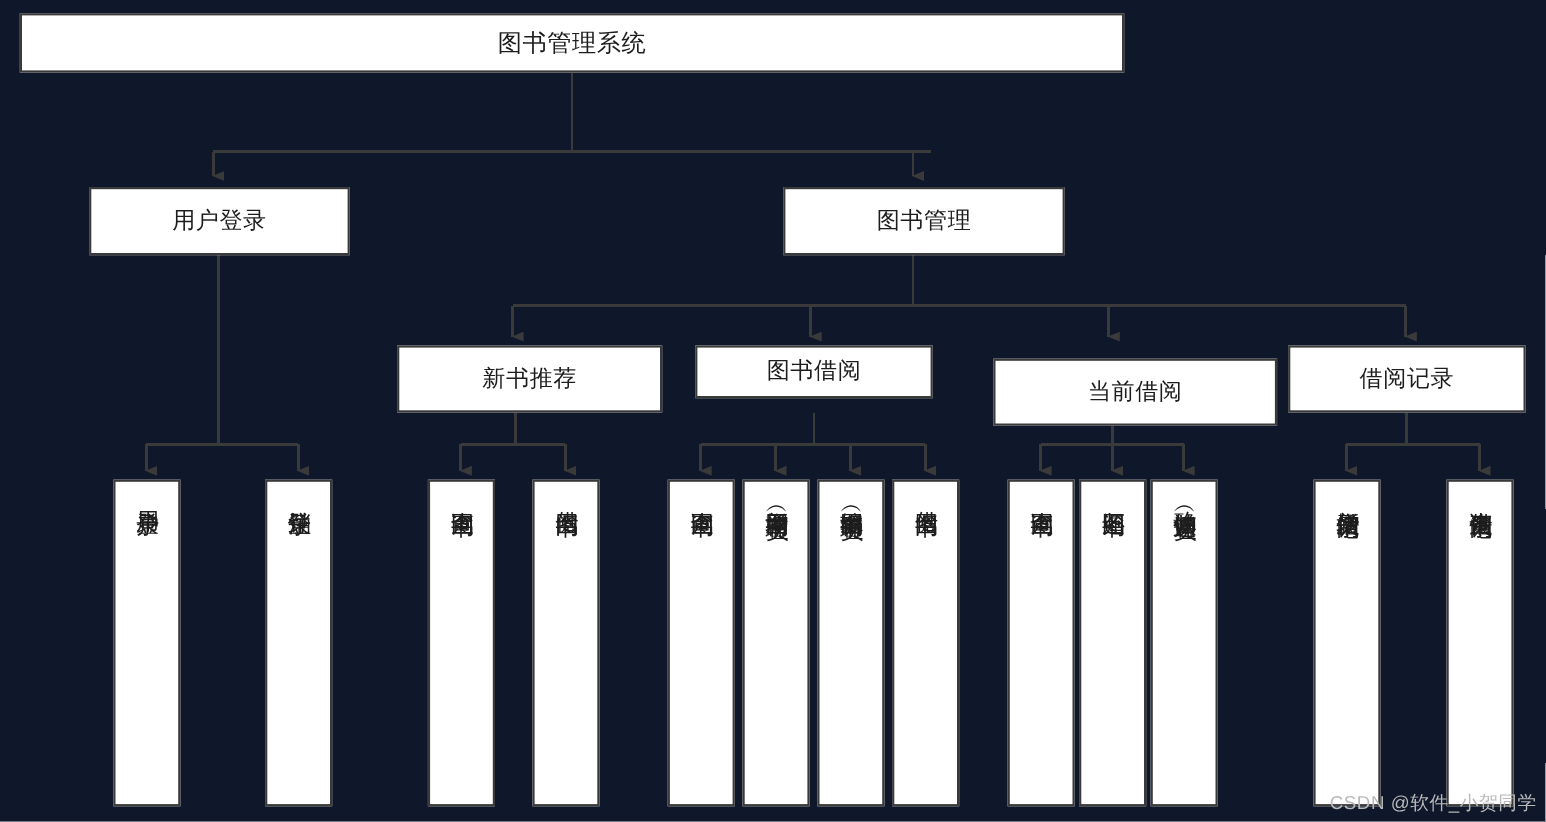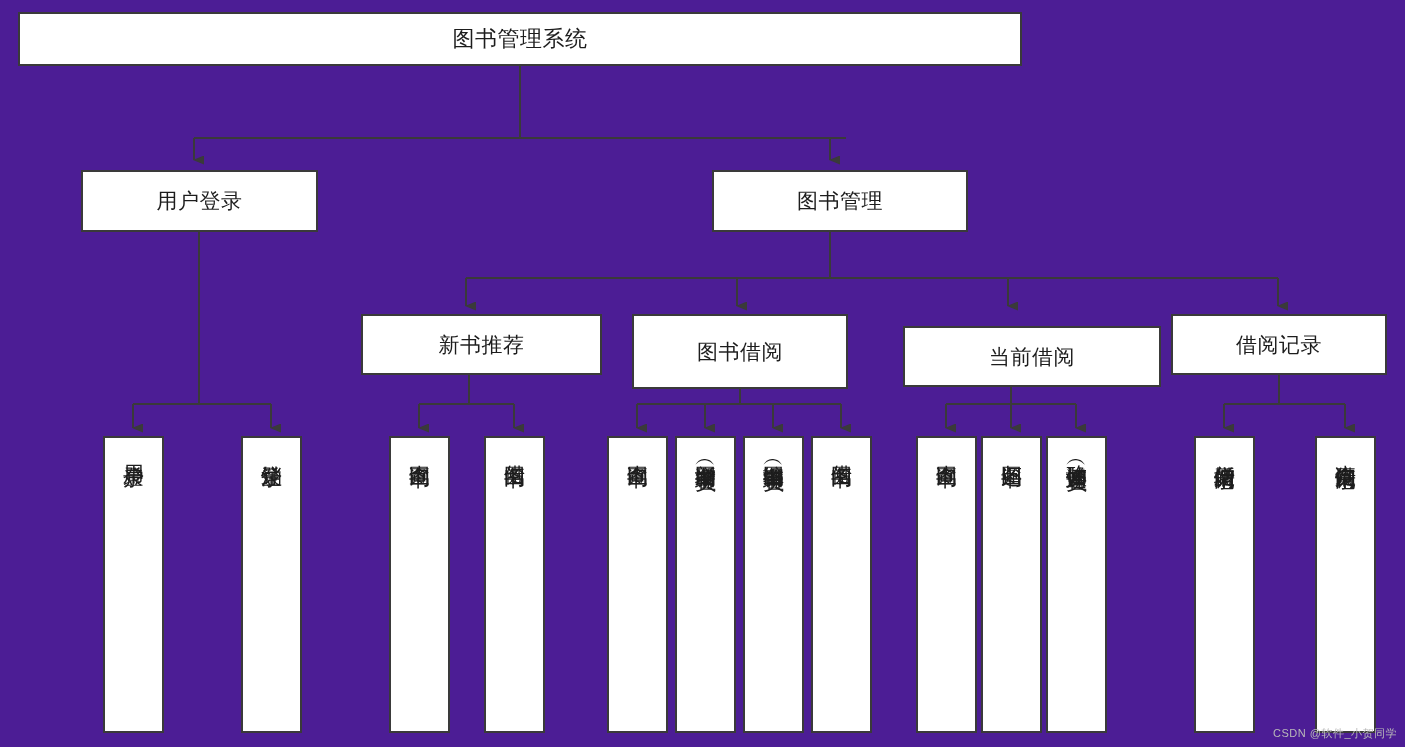--- a/index.html
+++ b/index.html
@@ -9,21 +9,21 @@
     background: #ffffff;
   }
   body {
     font-family: "Liberation Sans", "DejaVu Sans", sans-serif;
     color: #1a1a1a;
   }
   #diagram-canvas {
     position: relative;
     width: 1405px;
     height: 747px;
-    background: #4c1d95;
+    background: #0f172a;
     overflow: hidden;
   }
   #connector-layer {
     position: absolute;
     left: 0;
     top: 0;
     width: 1405px;
     height: 747px;
     pointer-events: none;
   }
@@ -57,21 +57,21 @@
     line-height: 1.42;
     letter-spacing: 1px;
     white-space: normal;
     max-height: 100%;
   }
   .node.root .node-label { font-size: 22px; }
   #watermark {
     position: absolute;
     right: 8px;
     bottom: 6px;
-    font-size: 11px;
+    font-size: 17px;
     color: #b9b9b9;
     letter-spacing: 0.5px;
     z-index: 5;
     white-space: nowrap;
   }
 </style>
 </head>
 <body>
 
 <div id="diagram-canvas">
@@ -133,21 +133,21 @@
   <div class="node" style="left:81px; top:170px; width:237px; height:62px;">
     <span class="node-label">用户登录</span>
   </div>
   <div class="node" style="left:712px; top:170px; width:256px; height:62px;">
     <span class="node-label">图书管理</span>
   </div>
 
   <div class="node" style="left:361px; top:314px; width:241px; height:61px;">
     <span class="node-label">新书推荐</span>
   </div>
-  <div class="node" style="left:632px; top:314px; width:216px; height:75px;">
+  <div class="node" style="left:632px; top:314px; width:216px; height:48px;">
     <span class="node-label">图书借阅</span>
   </div>
   <div class="node" style="left:903px; top:326px; width:258px; height:61px;">
     <span class="node-label">当前借阅</span>
   </div>
   <div class="node" style="left:1171px; top:314px; width:216px; height:61px;">
     <span class="node-label">借阅记录</span>
   </div>
 
   <div class="node leaf" style="left:103px; top:436px; width:61px; height:297px;">

